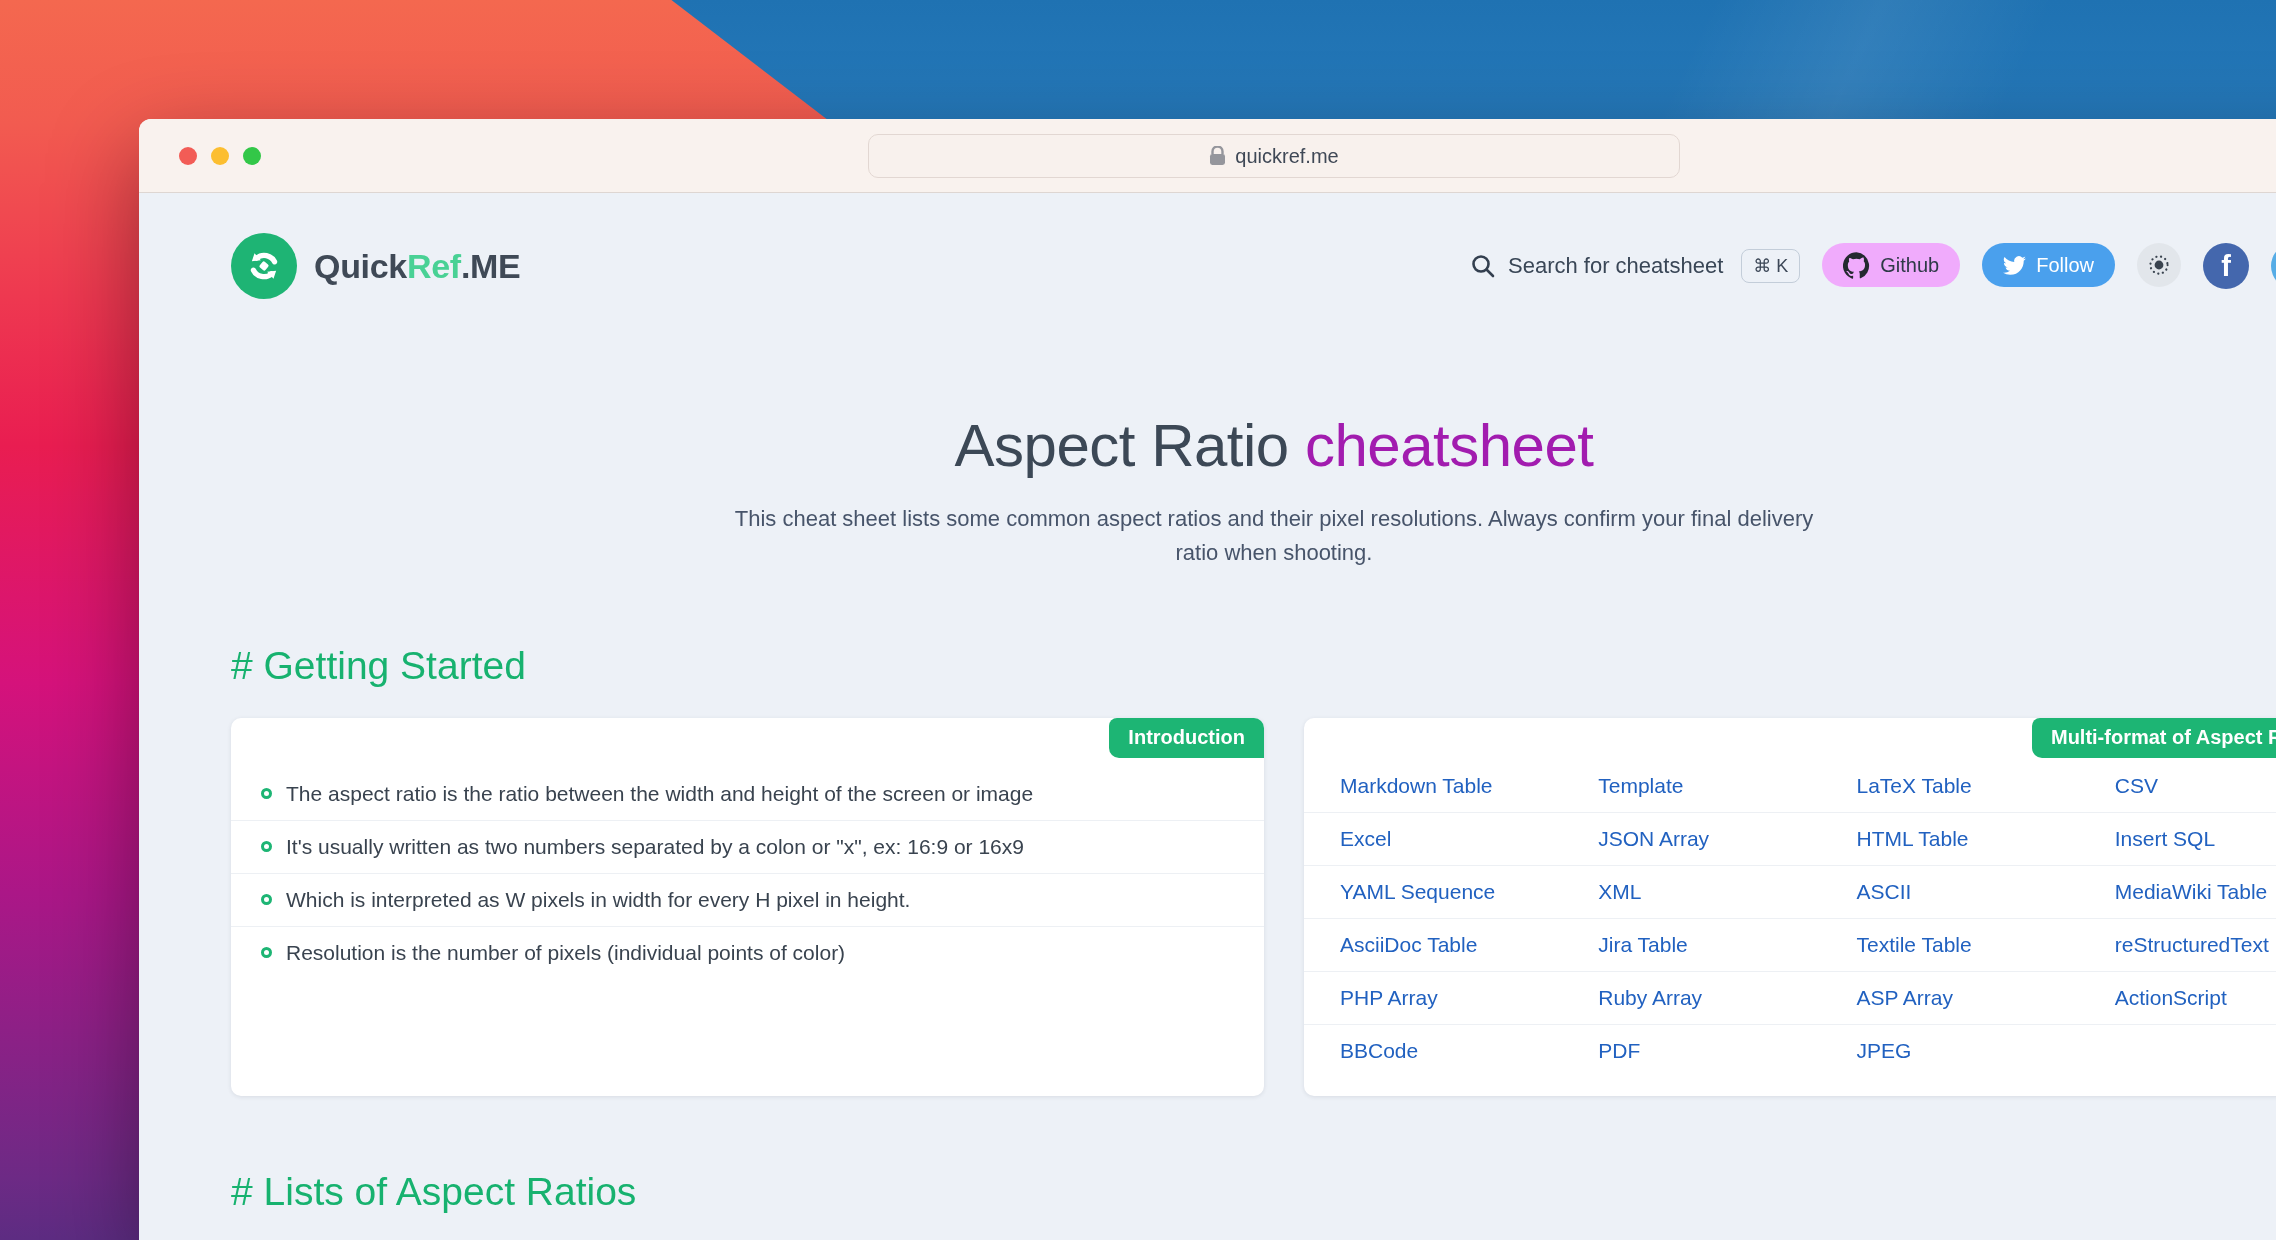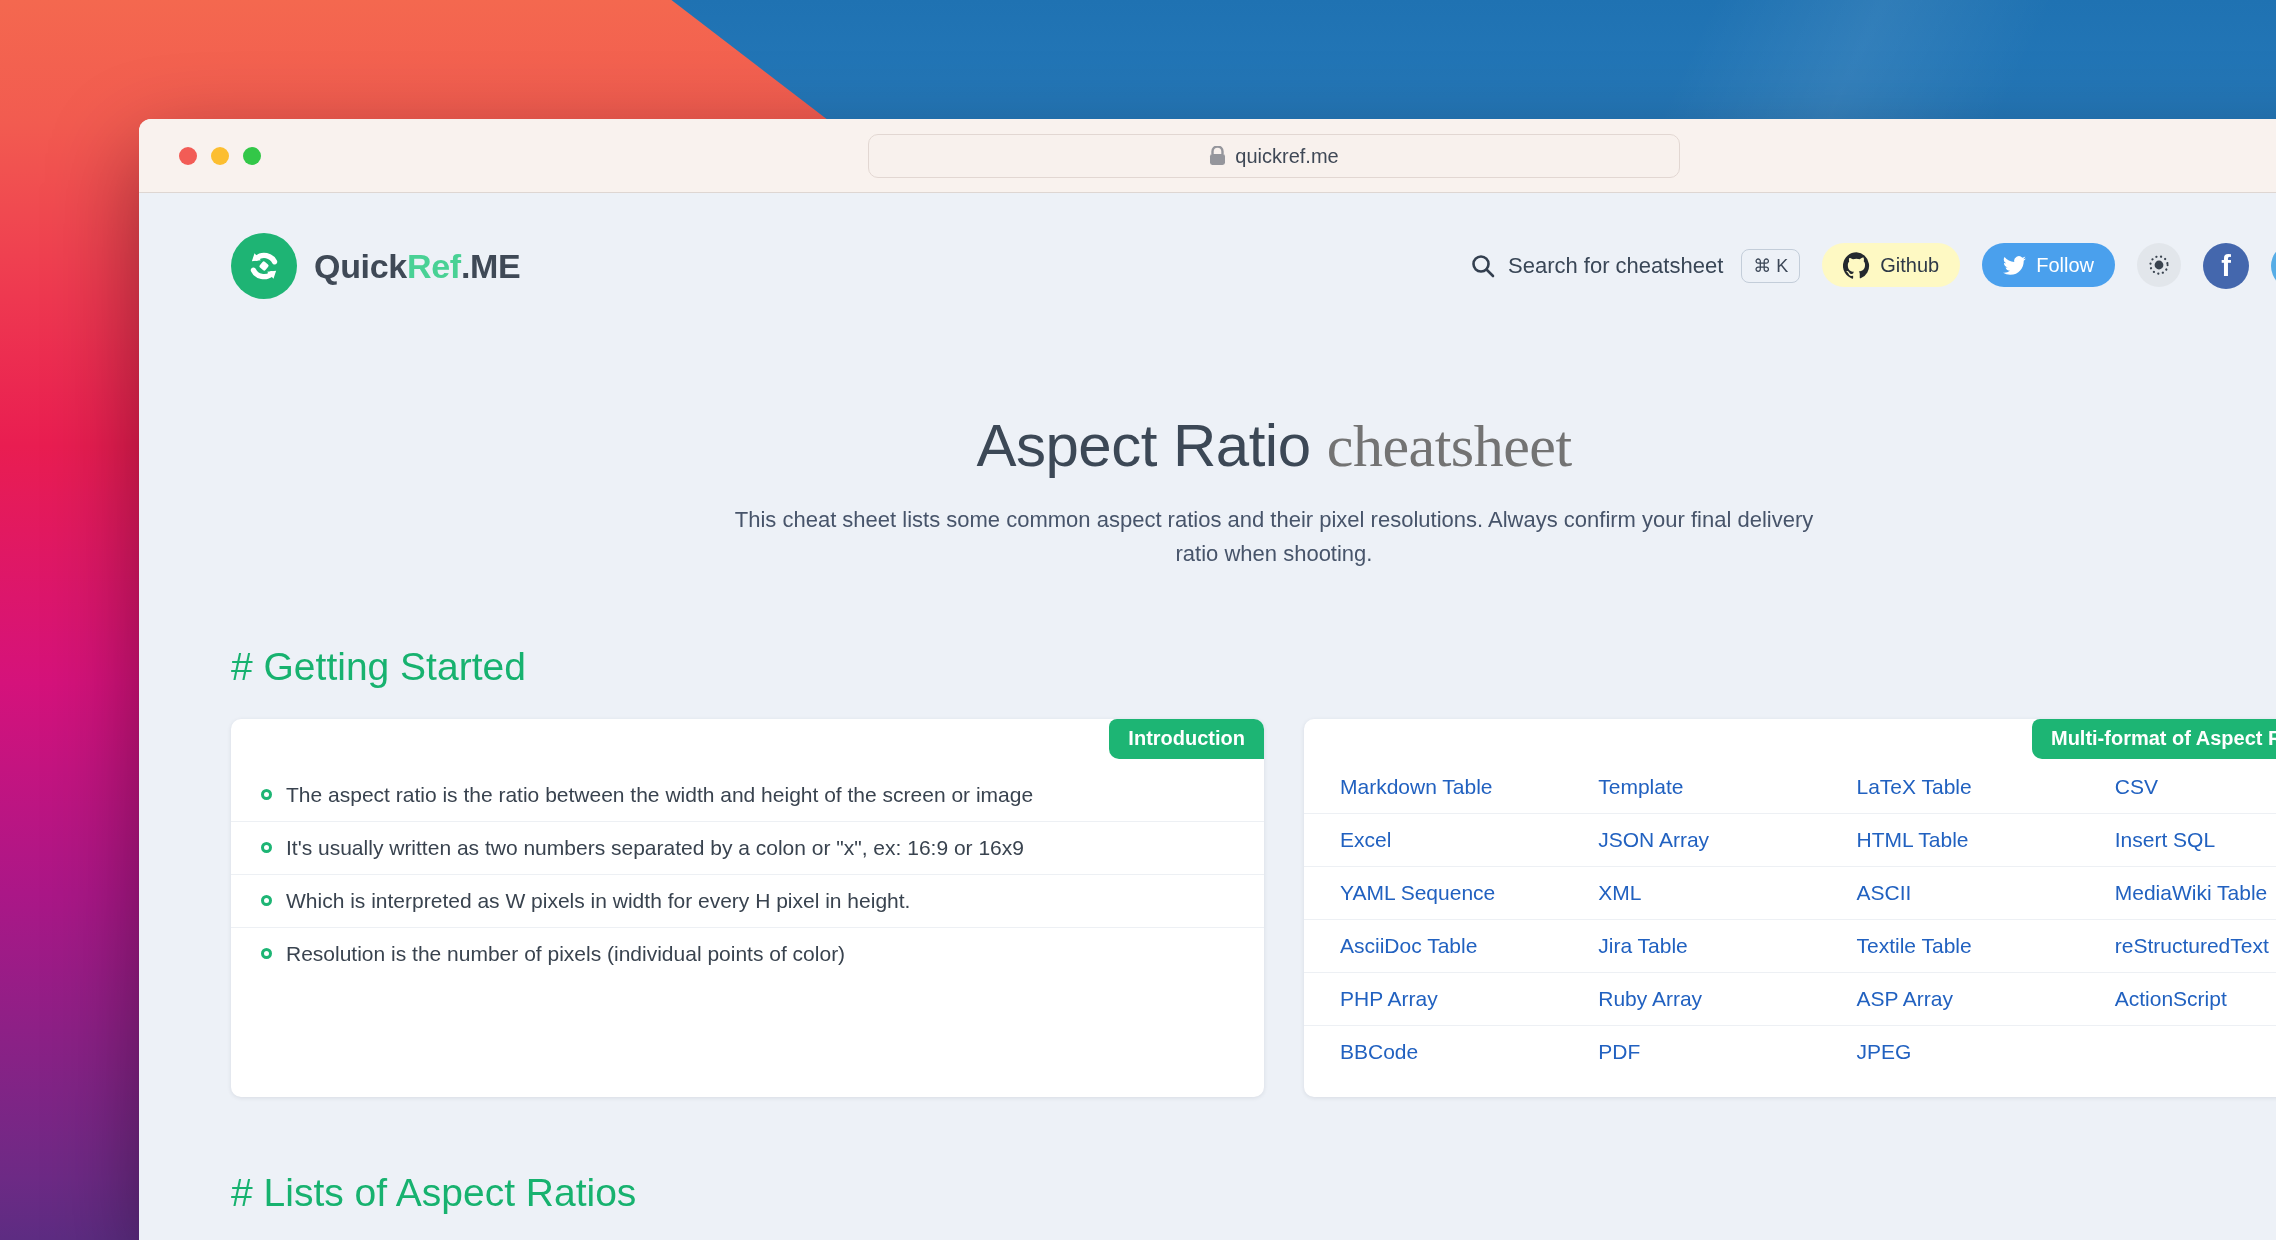--- a/index.html
+++ b/index.html
@@ -62,33 +62,33 @@
   .actions { display:flex; gap:22px; }
   .search { display:flex; align-items:center; gap:12px; cursor:pointer; color:#394656; font-size:22px; }
   .kbd {
     border:1.5px solid #c3cdd9; border-radius:8px; padding:5px 11px;
     font-size:18px; color:#3c4757; margin-left:6px;
   }
   .pill {
     height:44px; border-radius:22px; display:flex; align-items:center; gap:10px;
     padding:0 21px; font-size:20px; cursor:pointer;
   }
-  .pill.github { background:#fef9c3; color:#2e3947; font-weight:500; }
+  .pill.github { background:#f0abfc; color:#2e3947; font-weight:500; }
   .pill.follow { background:#4aa0ed; color:#fff; font-weight:500; }
   .roundbtn {
     border-radius:50%; display:flex; align-items:center; justify-content:center; cursor:pointer;
   }
   .sun { width:44px; height:44px; background:#e2e6eb; }
   .fb  { width:46px; height:46px; background:#4467ad; color:#fff; font-size:29px; font-weight:700; }
   .tw  { width:46px; height:46px; background:#56ace6; }
 
   .hero { text-align:center; margin-top:112px; }
   .hero h1 { font-size:60px; font-weight:400; letter-spacing:-.5px; }
   .hero h1 .main { color:#3c4856; }
-  .hero h1 .muted { color:#737373;font-family:Liberation Serif, serif; }
+  .hero h1 .muted { color:#a21caf; }
   .hero p {
     margin:22px auto 0; max-width:1110px; font-size:22px; line-height:1.55; color:#47546a;
   }
 
   .section-h { margin:74px 0 0 92px; font-size:39px; font-weight:400; color:#17b26f; }
 
   .cards { display:flex; gap:40px; margin:30px 72px 0 92px; }
   .card {
     position:relative; flex:1; height:378px; background:#fff; border-radius:10px;
     box-shadow:0 1px 4px rgba(25,35,60,.10);

